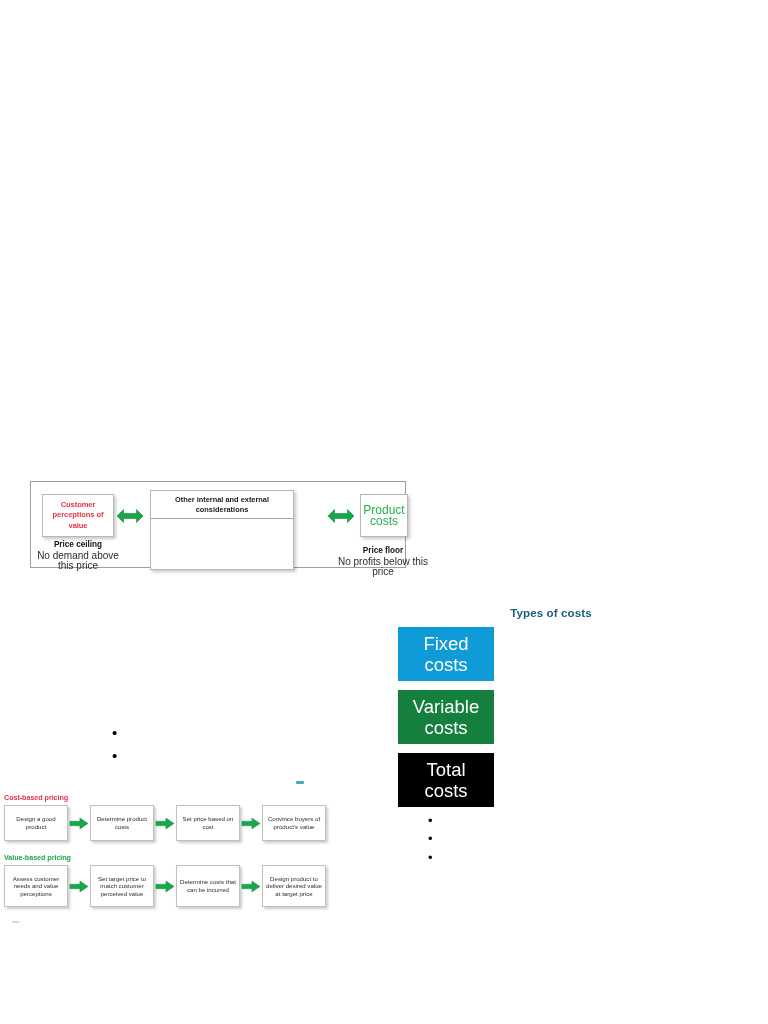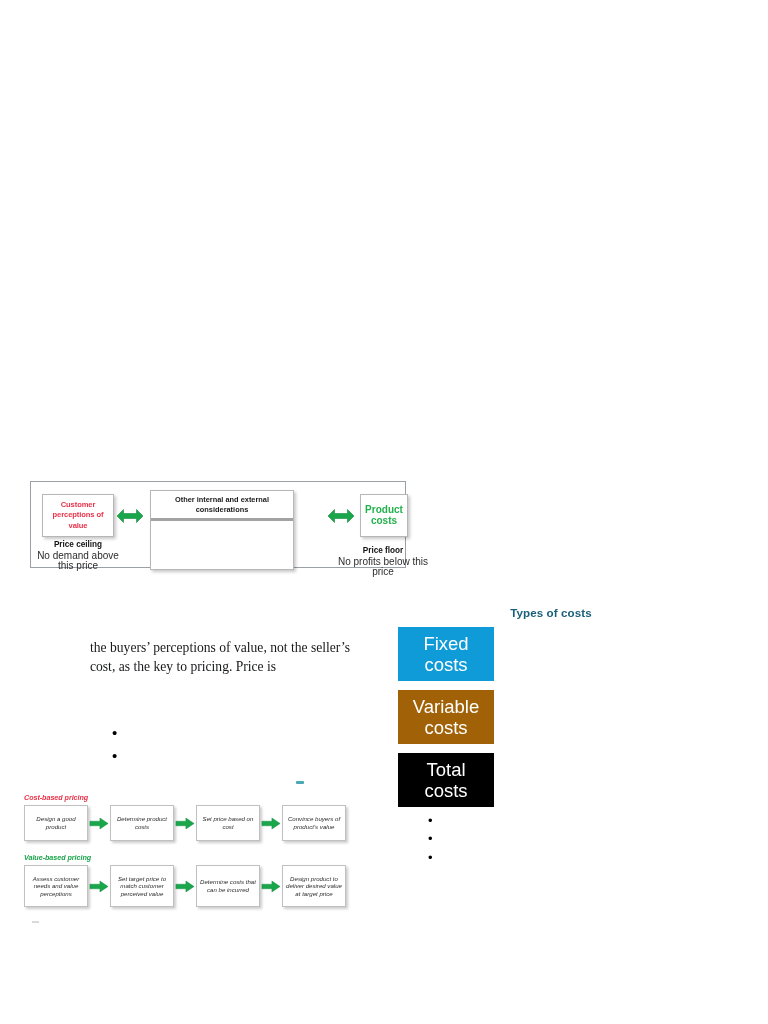--- a/index.html
+++ b/index.html
@@ -66,21 +66,21 @@
     top: 8px;
     width: 144px;
     height: 80px;
   }
   #pc-middle-head {
     font-size: 7.4px;
     font-weight: bold;
     color: #1b1b1b;
     line-height: 9.5px;
     padding: 4px 6px 4px 6px;
-    border-bottom: 3px solid #a3a3a3;
+    border-bottom: 1px solid #a3a3a3;
   }
   #pc-middle-list {
     padding: 3px 5px 0 5px;
   }
   #pc-middle-list .pc-li {
     font-size: 7.1px;
     color: #2a2a2a;
     line-height: 9.3px;
     margin-bottom: 3px;
   }
@@ -89,22 +89,22 @@
     left: 329px;
     top: 12px;
     width: 48px;
     height: 43px;
     display: flex;
     align-items: center;
     justify-content: center;
   }
   #pc-floor-box .pc-title {
     color: #22b24c;
-    font-size: 10px;
-    font-weight: bold;
+    font-size: 12px;
+    font-weight: normal;
     line-height: 10.5px;
   }
   
   #pc-floor-box { width: 48px; }
 
   .pc-caption {
     position: absolute;
     text-align: center;
     width: 100px;
   }
@@ -237,25 +237,24 @@
   #right-bullet-list .bullet-text {
     font-family: "Liberation Serif", serif;
     font-size: 12px;
     color: #17181a;
     margin-left: 8px;
   }
 
   
   #pricing-flows-figure {
     position: absolute;
-    left: 24px;
+    left: 4px;
     top: 793px;
     width: 366px;
     height: 132px;
-    font-style: italic;
   }
   .flow-label {
     font-size: 7.2px;
     font-weight: bold;
     letter-spacing: -0.05px;
     margin-bottom: 3px;
   }
   #cost-based-label { color: #e8334a; }
   #value-based-label { color: #1aa64b; }
 
@@ -338,30 +337,29 @@
       </div>
 
       <div class="pc-caption" id="pc-caption-floor">
         <span class="pc-cap-strong">Price floor</span>
         <span class="pc-cap-sub">No profits below this price</span>
       </div>
 
     </div>
   </div>
 
-  <div id="body-paragraph">the buyers’ perceptions of value, not the seller’s cost, as the key to pricing. Price is</div>
 
   <div id="types-of-costs-figure">
     <div id="types-of-costs-title" style="color: rgb(26, 95, 122);">Types of costs</div>
     <div id="types-of-costs-row">
       <div class="cost-card" id="fixed-costs-card" style="background: rgb(15, 155, 215);">
         <span>Fixed</span>
         <span>costs</span>
       </div>
-      <div class="cost-card" id="variable-costs-card" style="background: #a16207;">
+      <div class="cost-card" id="variable-costs-card" style="background: #15803d;">
         <span>Variable</span>
         <span>costs</span>
       </div>
       <div class="cost-card" id="total-costs-card" style="background: #000000;">
         <span>Total</span>
         <span>costs</span>
       </div>
     </div>
   </div>
 

